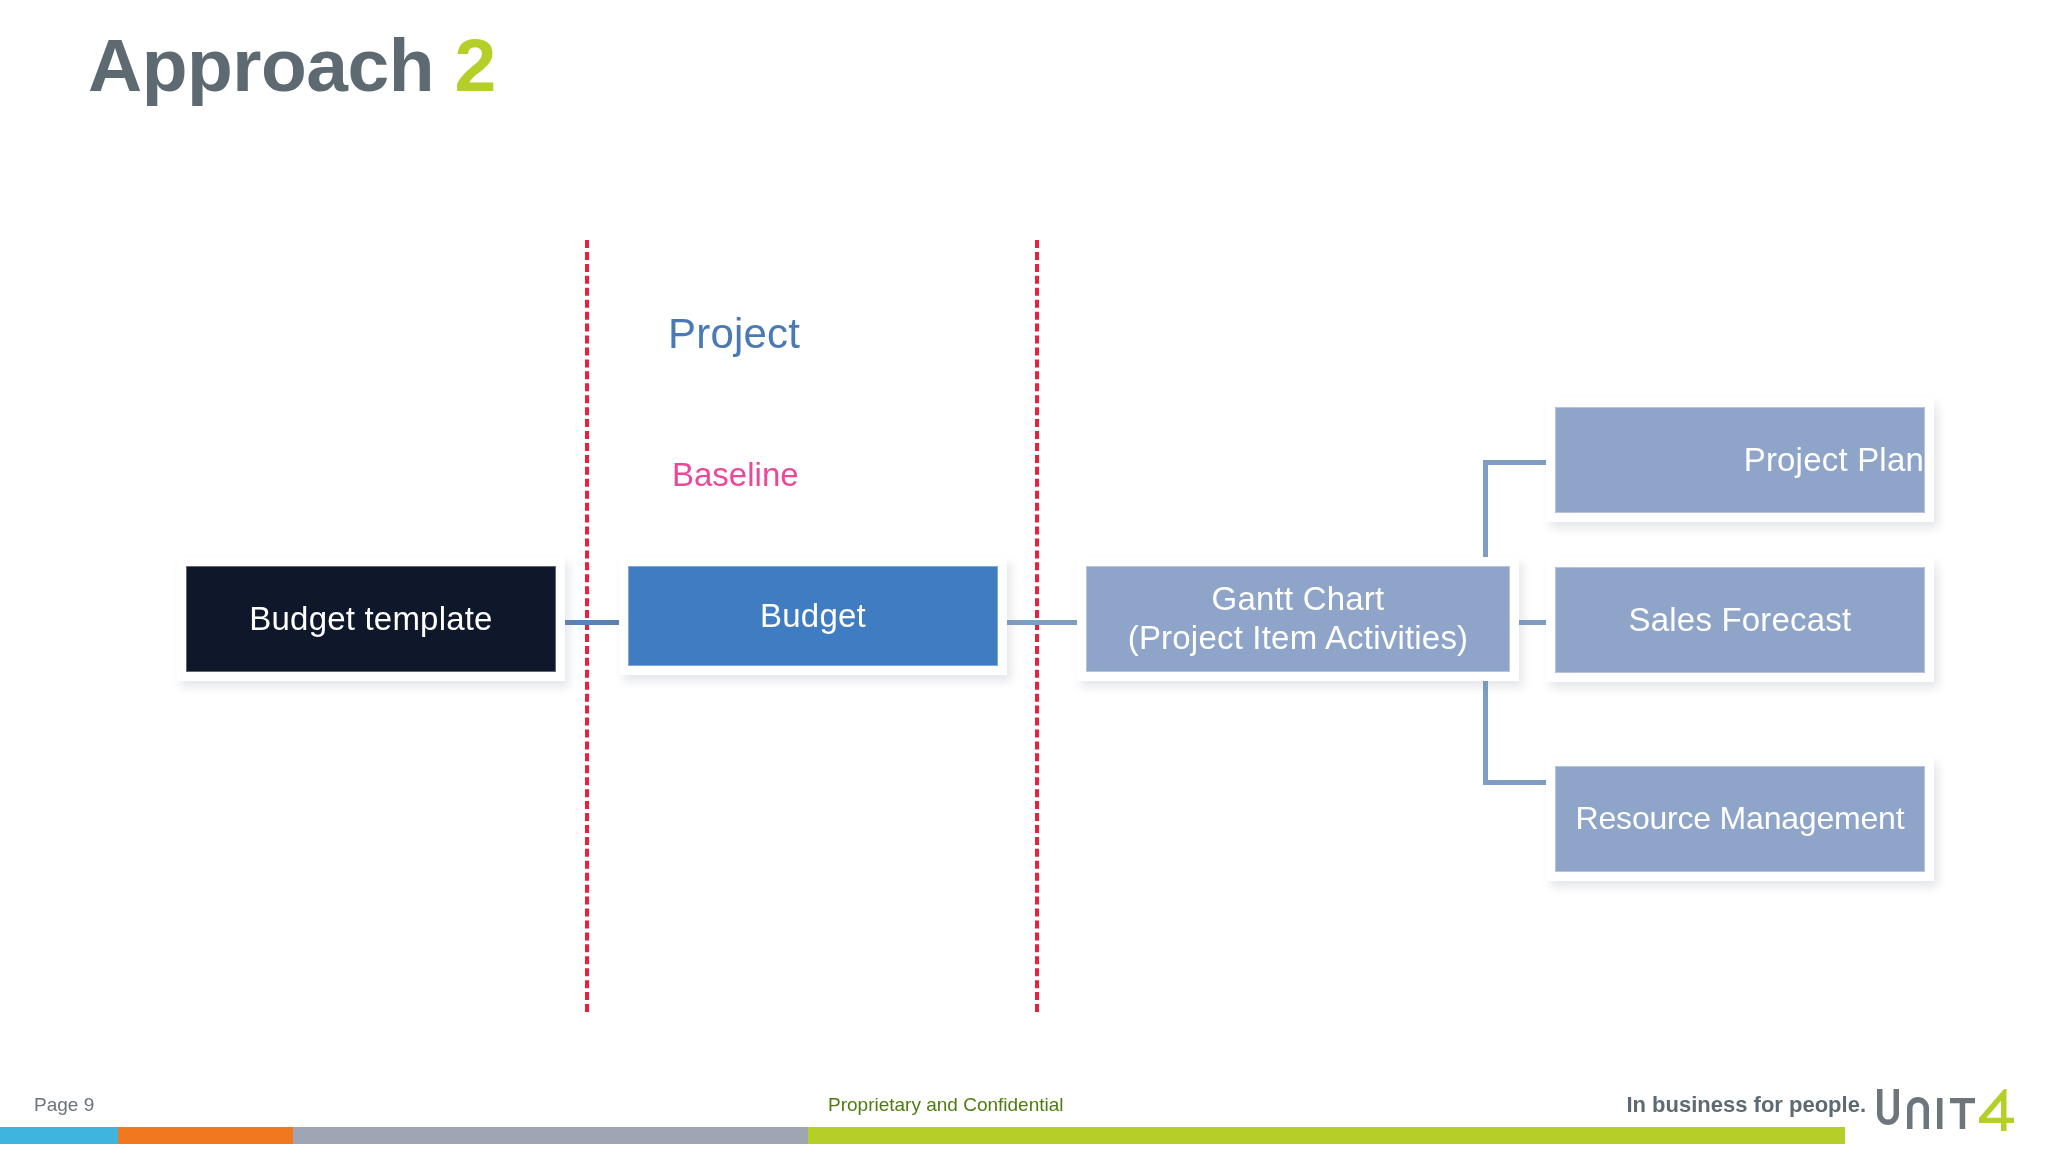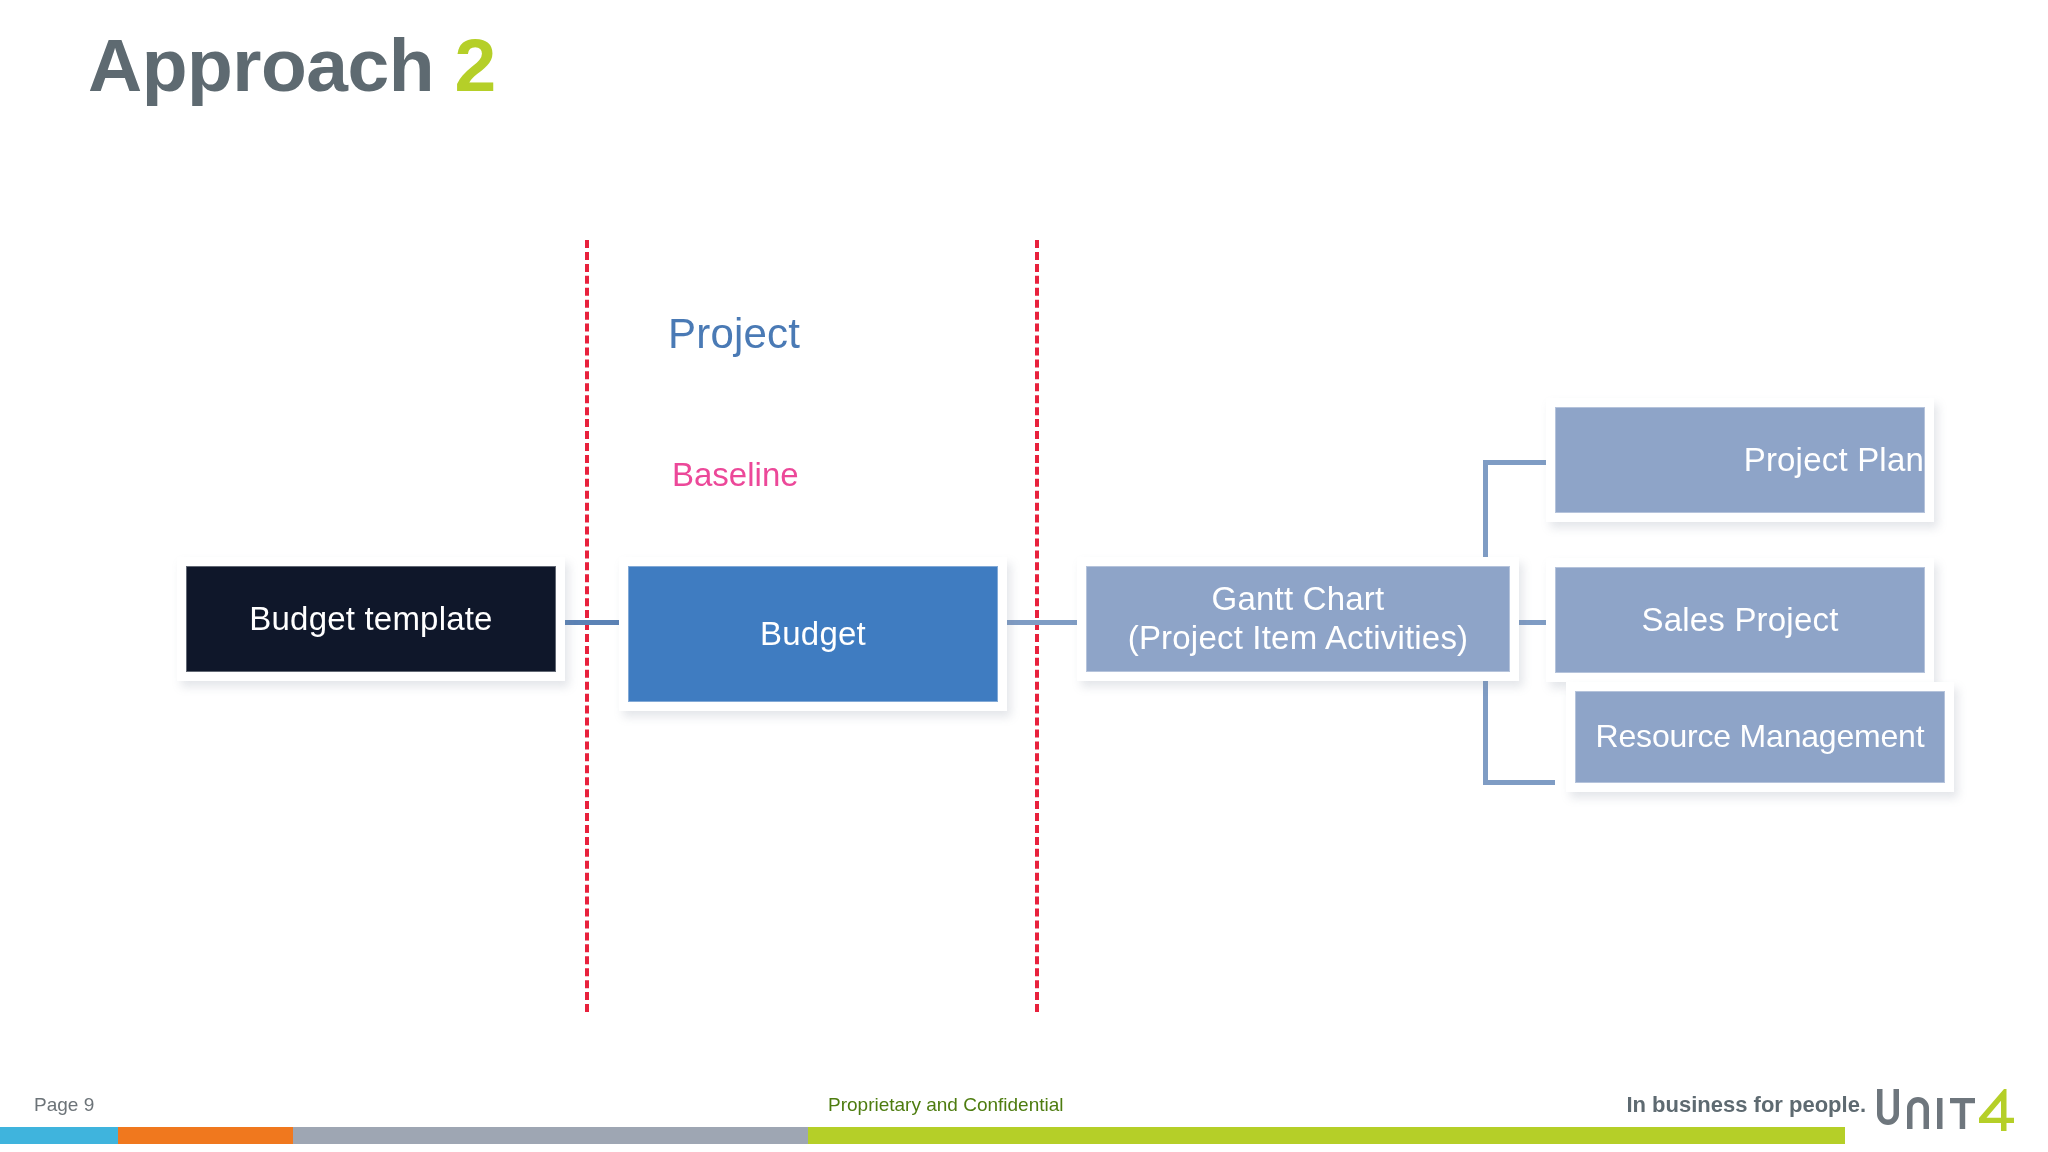--- a/index.html
+++ b/index.html
@@ -169,40 +169,40 @@
   <div class="conn conn-h" style="left:1456px; top:620px; width:62px;"></div>
   <div class="conn conn-v" style="left:1483px; top:460px; height:325px;"></div>
   <div class="conn conn-h" style="left:1483px; top:460px; width:72px;"></div>
   <div class="conn conn-h" style="left:1483px; top:620px; width:72px;"></div>
   <div class="conn conn-h" style="left:1483px; top:780px; width:72px;"></div>
 
   <div class="box dark-a" style="left:186px; top:566px; width:370px; height:106px;">
     <span>Budget template</span>
   </div>
 
-  <div class="box dark-b" style="left:628px; top:566px; width:370px; height:136px;">
+  <div class="box dark-b" style="left:628px; top:566px; width:370px; height:100px;">
     <span>Budget</span>
   </div>
 
   <div class="box" style="left:1086px; top:566px; width:424px; height:106px;">
     <span>
       <span class="l2">Gantt Chart</span>
       <span class="l2">(Project Item Activities)</span>
     </span>
   </div>
 
   <div class="box" style="left:1555px; top:407px; width:370px; height:106px;justify-content:flex-end;">
     <span>Project Plan</span>
   </div>
 
   <div class="box" style="left:1555px; top:567px; width:370px; height:106px;">
-    <span>Sales Project</span>
-  </div>
-
-  <div class="box tight" style="left:1555px; top:691px; width:370px; height:92px;margin-left:20px;">
+    <span>Sales Forecast</span>
+  </div>
+
+  <div class="box tight" style="left:1555px; top:766px; width:370px; height:106px;">
     <span>Resource Management</span>
   </div>
 
   <div id="footer-page">Page 9</div>
   <div id="footer-note">Proprietary and Confidential</div>
   <div id="footer-tag">In business for people.</div>
 
   <div id="footer-bar">
     <div class="seg" style="width:118px;  background:#3fb4dd;"></div>
     <div class="seg" style="width:175px;  background:#f0781e;"></div>

